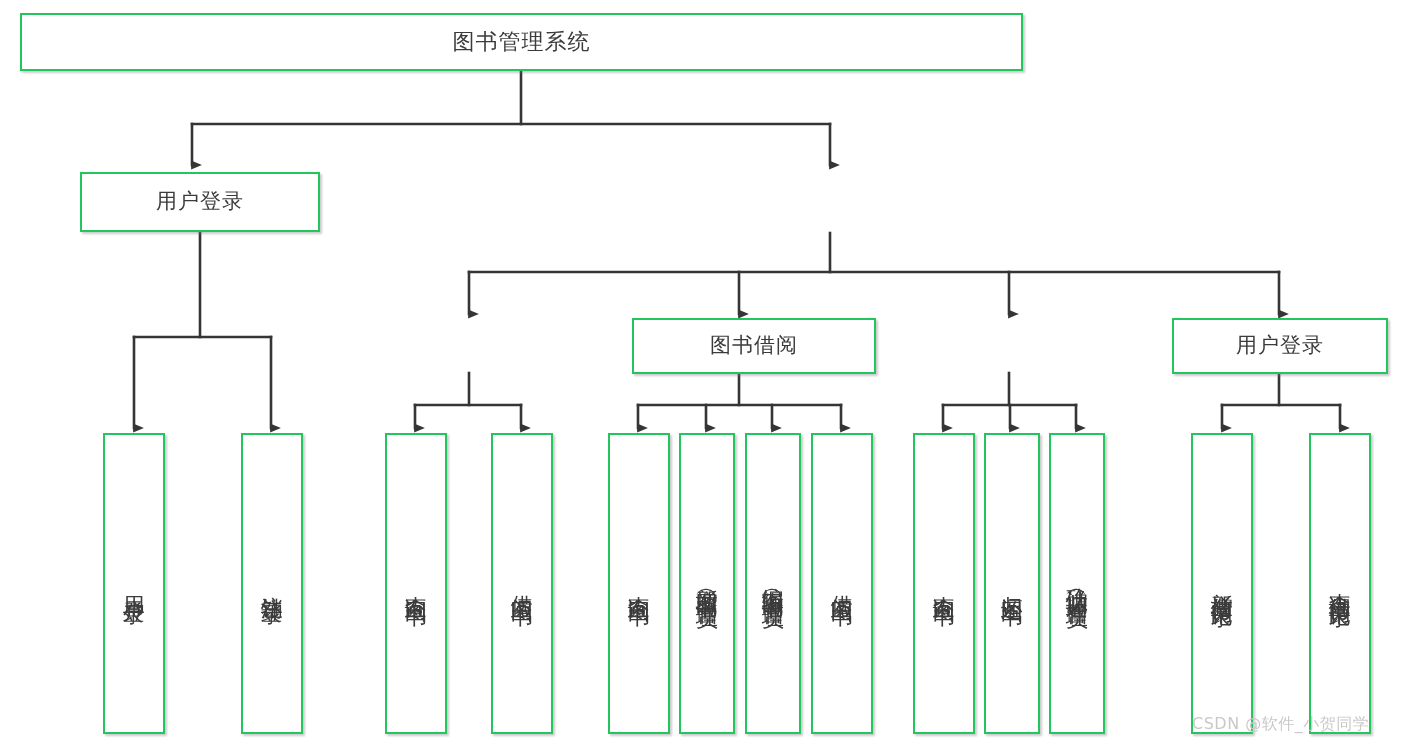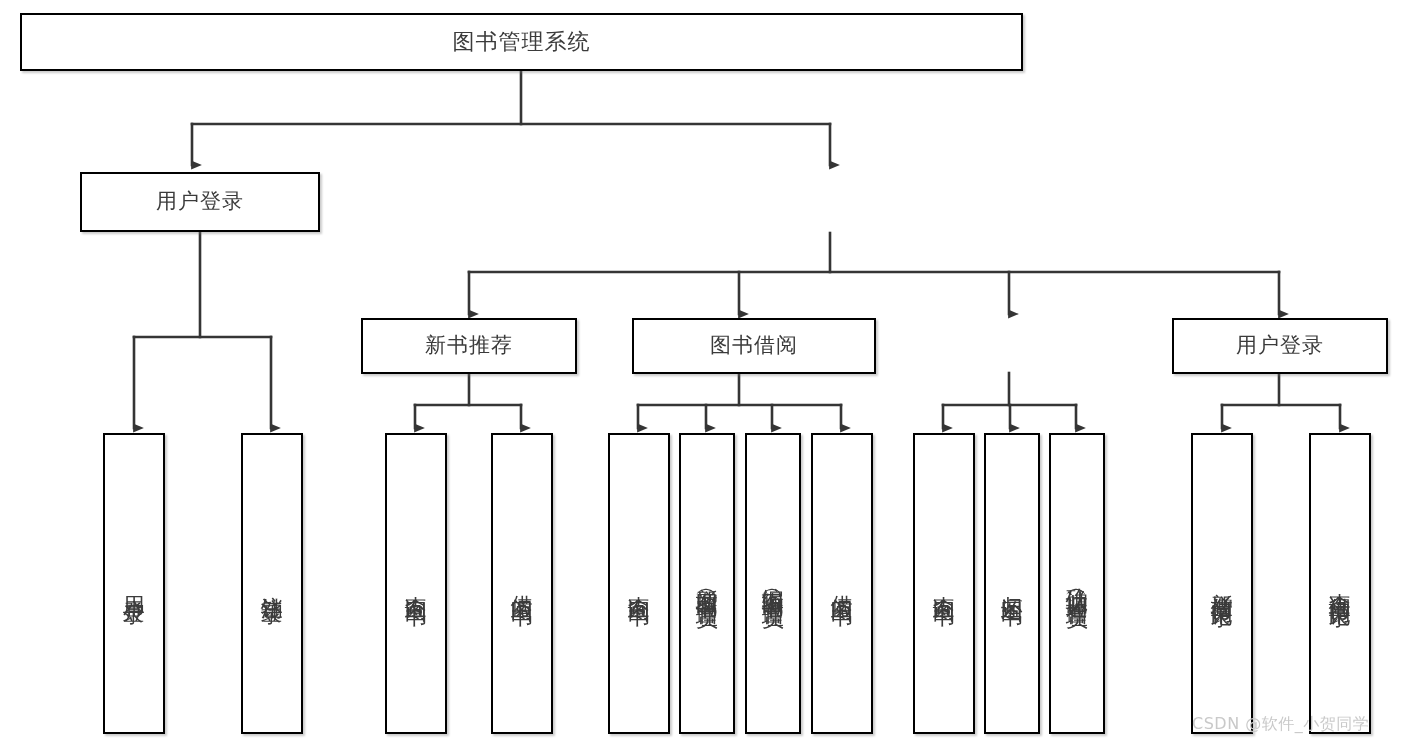--- a/index.html
+++ b/index.html
@@ -23,21 +23,21 @@
     left: 0;
     top: 0;
     width: 1405px;
     height: 747px;
     pointer-events: none;
   }
   .node {
     position: absolute;
     box-sizing: border-box;
     background: #ffffff;
-    border: 2px solid #000000;
+    border: 2px solid #22c55e;
     box-shadow: 2px 2px 2px rgba(120,120,120,0.38);
     display: flex;
     align-items: center;
     justify-content: center;
     color: #3b3b3b;
     z-index: 2;
   }
   .node .lbl {
     display: block;
     text-align: center;
@@ -134,23 +134,20 @@
   </svg>
 
   <div class="node h root" style="left:20px; top:13px; width:1003px; height:58px;">
     <span class="lbl">图书管理系统</span>
   </div>
 
   <div class="node h" style="left:80px; top:172px; width:240px; height:60px;">
     <span class="lbl">用户登录</span>
   </div>
 
-  <div class="node h" style="left:361px; top:318px; width:216px; height:56px;">
-    <span class="lbl">新书推荐</span>
-  </div>
   <div class="node h" style="left:632px; top:318px; width:244px; height:56px;">
     <span class="lbl">图书借阅</span>
   </div>
   <div class="node h" style="left:1172px; top:318px; width:216px; height:56px;">
     <span class="lbl">用户登录</span>
   </div>
 
   <div class="node v" style="left:103px; top:433px; width:62px; height:301px;">
     <span class="lbl">用户登录</span>
   </div>

